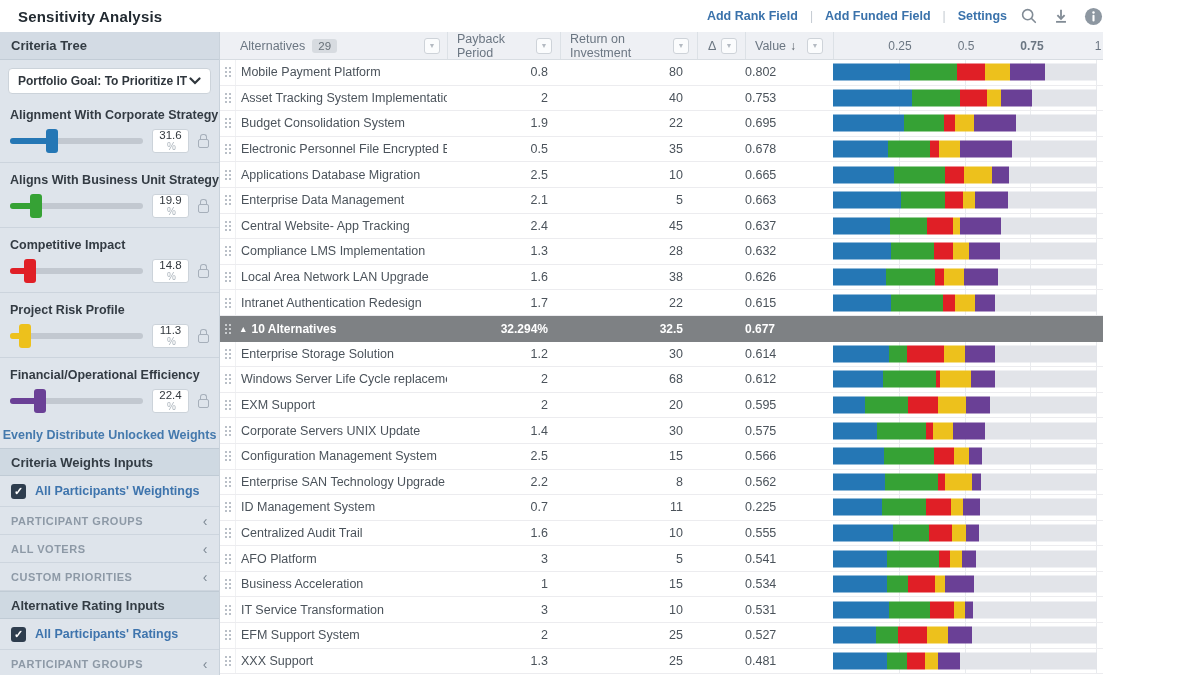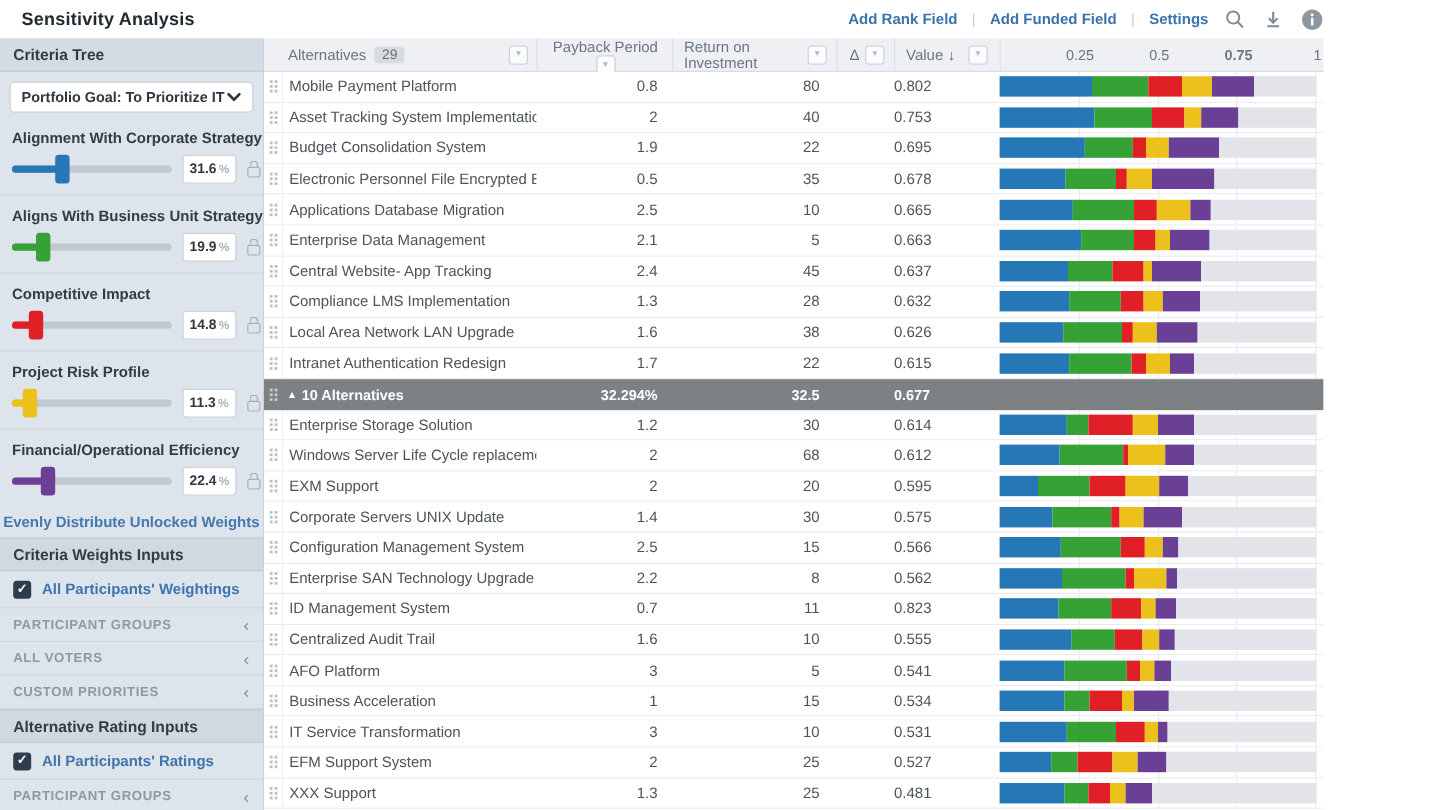--- a/index.html
+++ b/index.html
@@ -22,39 +22,39 @@
   .goal span { white-space:nowrap; overflow:hidden; }
   .goal svg { margin-left:auto; flex:none; }
   .crit { padding:5px 10px 0; }
   .crit + .crit { border-top:1px solid #ccd4dd; }
   .crit-label { font-size:12.5px; font-weight:700; color:#333b43; margin:5px 0 7px; white-space:nowrap; }
   .crit-row { display:flex; align-items:center; margin-bottom:9px; }
   .slider { position:relative; width:133px; height:24px; flex:none; cursor:pointer; }
   .slider .track { position:absolute; top:9px; left:0; width:133px; height:6px; background:#c2c8d0; border-radius:3px; }
   .slider .fill  { position:absolute; top:9px; left:0; height:6px; border-radius:3px 0 0 3px; }
   .slider .handle{ position:absolute; top:0; width:12px; height:24px; border-radius:3px; }
-  .val-box { width:46px; height:24px; background:#fff; border:1px solid #ccd3da; border-radius:3px; margin-left:9px; display:flex; align-items:center; justify-content:flex-end; padding:0 5px; font-size:11.5px; color:#32383e; font-weight:700; }
+  .val-box { width:46px; height:24px; background:#fff; border:1px solid #ccd3da; border-radius:3px; margin-left:9px; display:flex; align-items:center; justify-content:flex-end; padding:0 5px; font-size:11.5px; color:#32383e; font-weight:400;flex-direction:column; }
   .val-box .unit { color:#aab3bb; font-size:10px; margin-left:2px; }
   .lockwrap { margin-left:9px; width:15px; display:flex; justify-content:center; }
   .lock { position:relative; width:11px; height:9px; border:1.5px solid #a6afba; border-radius:2px; margin-top:5px; }
   .lock::before { content:""; position:absolute; left:1px; top:-6px; width:5px; height:5px; border:1.5px solid #a6afba; border-bottom:none; border-radius:3px 3px 0 0; }
   .distribute { height:26px; display:flex; align-items:center; justify-content:center; font-size:12.5px; color:#4479ad; font-weight:600; cursor:pointer; }
   .sb-section-header { height:28px; background:#cfd9e2; border-top:1px solid #c0cbd5; border-bottom:1px solid #c0cbd5; display:flex; align-items:center; padding:0 11px; font-size:13px; font-weight:700; color:#333c44; }
   .sb-check { height:31px; display:flex; align-items:center; padding:0 11px; gap:9px; border-bottom:1px solid #cdd5de; font-size:12.5px; color:#3e74ad; font-weight:600; cursor:pointer; }
   .checkbox { width:15px; height:15px; background:#2e3d4e; border-radius:3px; color:#fff; font-size:11px; line-height:15px; text-align:center; flex:none; }
   .sb-collapsed { height:28px; display:flex; align-items:center; padding:0 11px; border-bottom:1px solid #cdd5de; font-size:11px; color:#8d99a6; letter-spacing:.5px; font-weight:600; cursor:pointer; }
   .sb-collapsed .chev { margin-left:auto; color:#7d8894; font-size:14px; font-weight:400; }
 
   
   .main { position:absolute; left:220px; top:32px; width:883px; bottom:0; }
   .thead { height:28px; background:#eef0f4; border-bottom:1px solid #d8dde2; display:flex; font-size:12.5px; color:#6b7682; }
   .th { display:flex; align-items:center; }
   .th + .th { border-left:1px solid #dce1e6; }
   .th-alt   { width:227px; padding-left:20px; gap:7px; }
-  .th-pb    { width:113px; padding:0 8px 0 9px; justify-content:space-between;flex-direction:column; }
+  .th-pb    { width:113px; padding:0 8px 0 9px; justify-content:space-between; }
   .th-roi   { width:137px; padding:0 8px 0 9px; justify-content:space-between; }
   .th-delta { width:48px;  padding:0 8px 0 10px; justify-content:space-between; }
   .th-val   { width:88px;  padding:0 10px 0 9px; justify-content:space-between; }
   .th-chart { width:270px; position:relative; }
   .th-alt .filterbtn { margin-left:auto; margin-right:7px; }
   .badge { background:#d7dbe0; border-radius:3px; padding:1px 6px; font-size:11.5px; color:#677078; }
   .filterbtn { width:16px; height:16px; border:1px solid #ced3d9; border-radius:3px; background:#fbfcfd; color:#b4bac2; font-size:7px; display:flex; align-items:center; justify-content:center; flex:none; cursor:pointer; }
   .valhdr { display:flex; align-items:center; gap:4px; }
   .sortarrow { color:#555e66; font-size:12px; }
   .ticks { position:absolute; left:0; top:0; width:264px; height:100%; }
@@ -633,21 +633,21 @@
           </div>
         </div>
         <div class="row">
           <div class="gutter">
             <span class="drag"></span>
           </div>
           <div class="cell-name">ID Management System</div>
           <div class="cell-pb">0.7</div>
           <div class="cell-roi">11</div>
           <div class="cell-delta"></div>
-          <div class="cell-val">0.823</div>
+          <div class="cell-val">0.225</div>
           <div class="cell-chart">
             <div class="gridlines"></div>
             <div class="bar">
               <div class="seg" style="width: 18.6%; background: rgb(37, 119, 181);"></div>
               <div class="seg" style="width: 16.5%; background: rgb(54, 162, 53);"></div>
               <div class="seg" style="width: 9.7%; background: rgb(224, 31, 38);"></div>
               <div class="seg" style="width: 4.3%; background: rgb(237, 193, 28);"></div>
               <div class="seg" style="width: 6.7%; background: rgb(106, 64, 150);"></div>
               <div class="segfill" style="background: rgb(226, 228, 233);"></div>
             </div>

